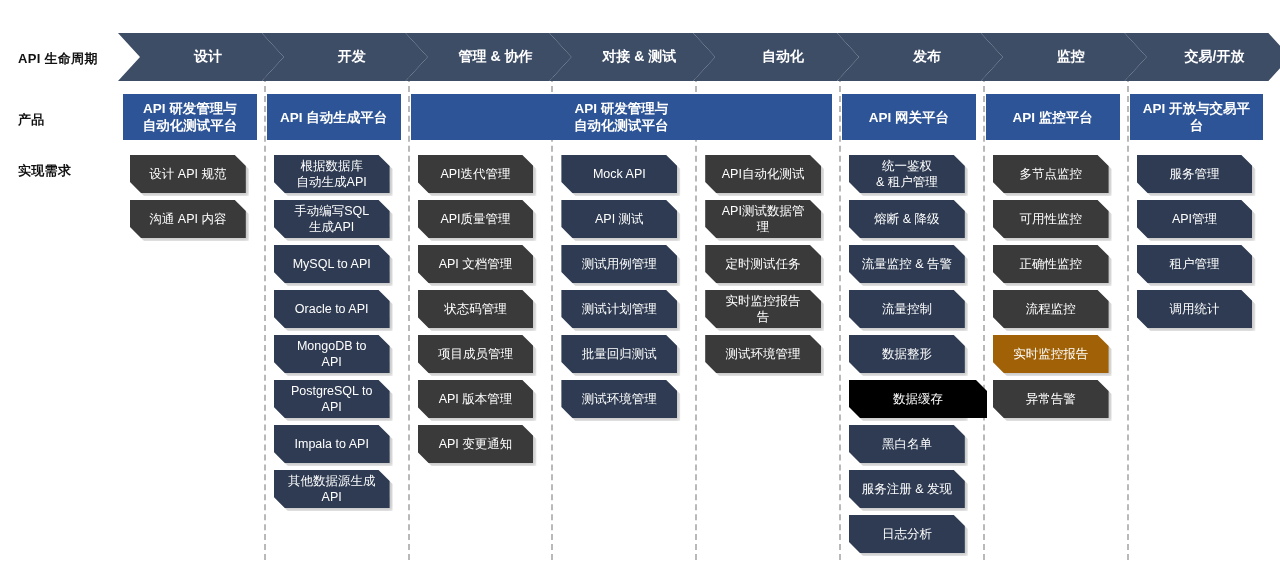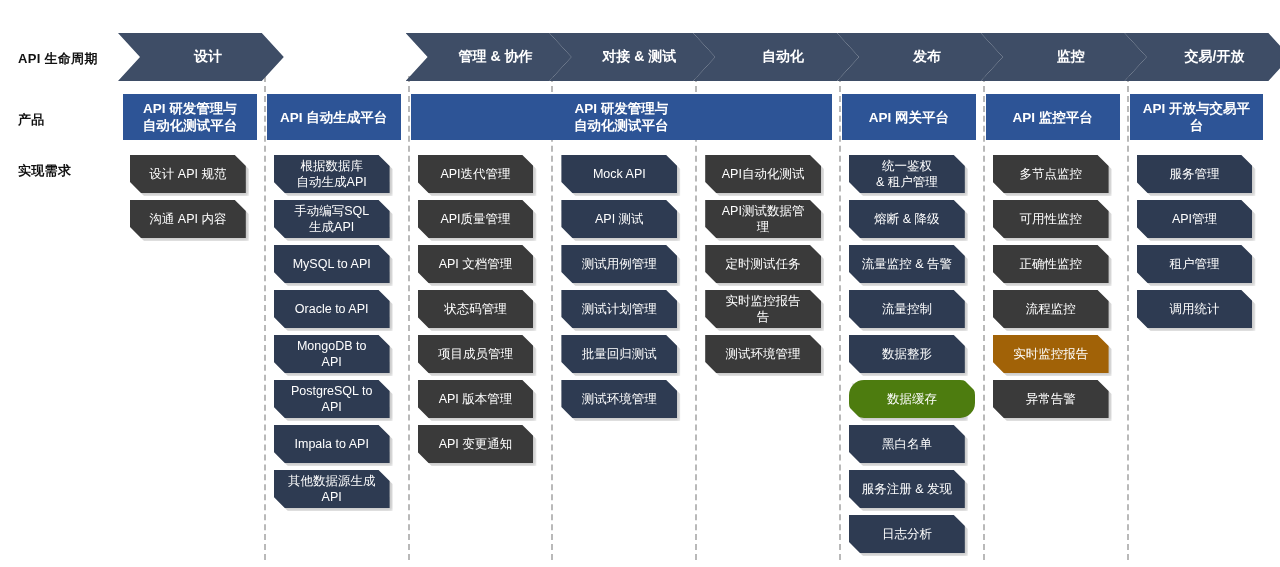--- a/index.html
+++ b/index.html
@@ -112,20 +112,23 @@
       <div class="vsep" style="left: 551.4px;"></div>
       <div class="vsep" style="left: 695.2px;"></div>
       <div class="vsep" style="left: 839px;"></div>
       <div class="vsep" style="left: 982.8px;"></div>
       <div class="vsep" style="left: 1126.6px;"></div>
     </div>
 
   <div class="chevrons" id="chev-row">
       <div class="chev first" style="left: 0px; width: 165.8px; z-index: 8; background: rgb(62, 77, 102);">
         <span>设计</span>
+      </div>
+      <div class="chev" style="left: 143.8px; width: 165.8px; z-index: 7; background: rgb(62, 77, 102);">
+        <span>开发</span>
       </div>
       <div class="chev" style="left: 287.6px; width: 165.8px; z-index: 6; background: rgb(62, 77, 102);">
         <span>管理 &amp; 协作</span>
       </div>
       <div class="chev" style="left: 431.4px; width: 165.8px; z-index: 5; background: rgb(62, 77, 102);">
         <span>对接 &amp; 测试</span>
       </div>
       <div class="chev" style="left: 575.2px; width: 165.8px; z-index: 4; background: rgb(62, 77, 102);">
         <span>自动化</span>
       </div>
@@ -221,21 +224,21 @@
 &amp; 租户管理</span></div>
       <div class="chipshadow" style="left: 852px; top: 203px; width: 115.8px; height: 38px;"></div>
       <div class="chip navy" style="left: 849px; top: 200px; width: 115.8px; background: rgb(46, 59, 82);"><span>熔断 &amp; 降级</span></div>
       <div class="chipshadow" style="left: 852px; top: 248px; width: 115.8px; height: 38px;"></div>
       <div class="chip navy" style="left: 849px; top: 245px; width: 115.8px; background: rgb(46, 59, 82);"><span>流量监控 &amp; 告警</span></div>
       <div class="chipshadow" style="left: 852px; top: 293px; width: 115.8px; height: 38px;"></div>
       <div class="chip navy" style="left: 849px; top: 290px; width: 115.8px; background: rgb(46, 59, 82);"><span>流量控制</span></div>
       <div class="chipshadow" style="left: 852px; top: 338px; width: 115.8px; height: 38px;"></div>
       <div class="chip navy" style="left: 849px; top: 335px; width: 115.8px; background: rgb(46, 59, 82);"><span>数据整形</span></div>
       <div class="chipshadow" style="left: 852px; top: 383px; width: 115.8px; height: 38px;"></div>
-      <div class="chip navy" style="left: 849px; top: 380px; width: 126px; background: #4d7c0f; border-radius: 15px;"><span>数据缓存</span></div>
+      <div class="chip navy" style="left: 849px; top: 380px; width: 138px; background: #000000;"><span>数据缓存</span></div>
       <div class="chipshadow" style="left: 852px; top: 428px; width: 115.8px; height: 38px;"></div>
       <div class="chip navy" style="left: 849px; top: 425px; width: 115.8px; background: rgb(46, 59, 82);"><span>黑白名单</span></div>
       <div class="chipshadow" style="left: 852px; top: 473px; width: 115.8px; height: 38px;"></div>
       <div class="chip navy" style="left: 849px; top: 470px; width: 115.8px; background: rgb(46, 59, 82);"><span>服务注册 &amp; 发现</span></div>
       <div class="chipshadow" style="left: 852px; top: 518px; width: 115.8px; height: 38px;"></div>
       <div class="chip navy" style="left: 849px; top: 515px; width: 115.8px; background: rgb(46, 59, 82);"><span>日志分析</span></div>
       <div class="chipshadow" style="left: 995.8px; top: 158px; width: 115.8px; height: 38px;"></div>
       <div class="chip gray" style="left: 992.8px; top: 155px; width: 115.8px; background: rgb(58, 58, 58);"><span>多节点监控</span></div>
       <div class="chipshadow" style="left: 995.8px; top: 203px; width: 115.8px; height: 38px;"></div>
       <div class="chip gray" style="left: 992.8px; top: 200px; width: 115.8px; background: rgb(58, 58, 58);"><span>可用性监控</span></div>

